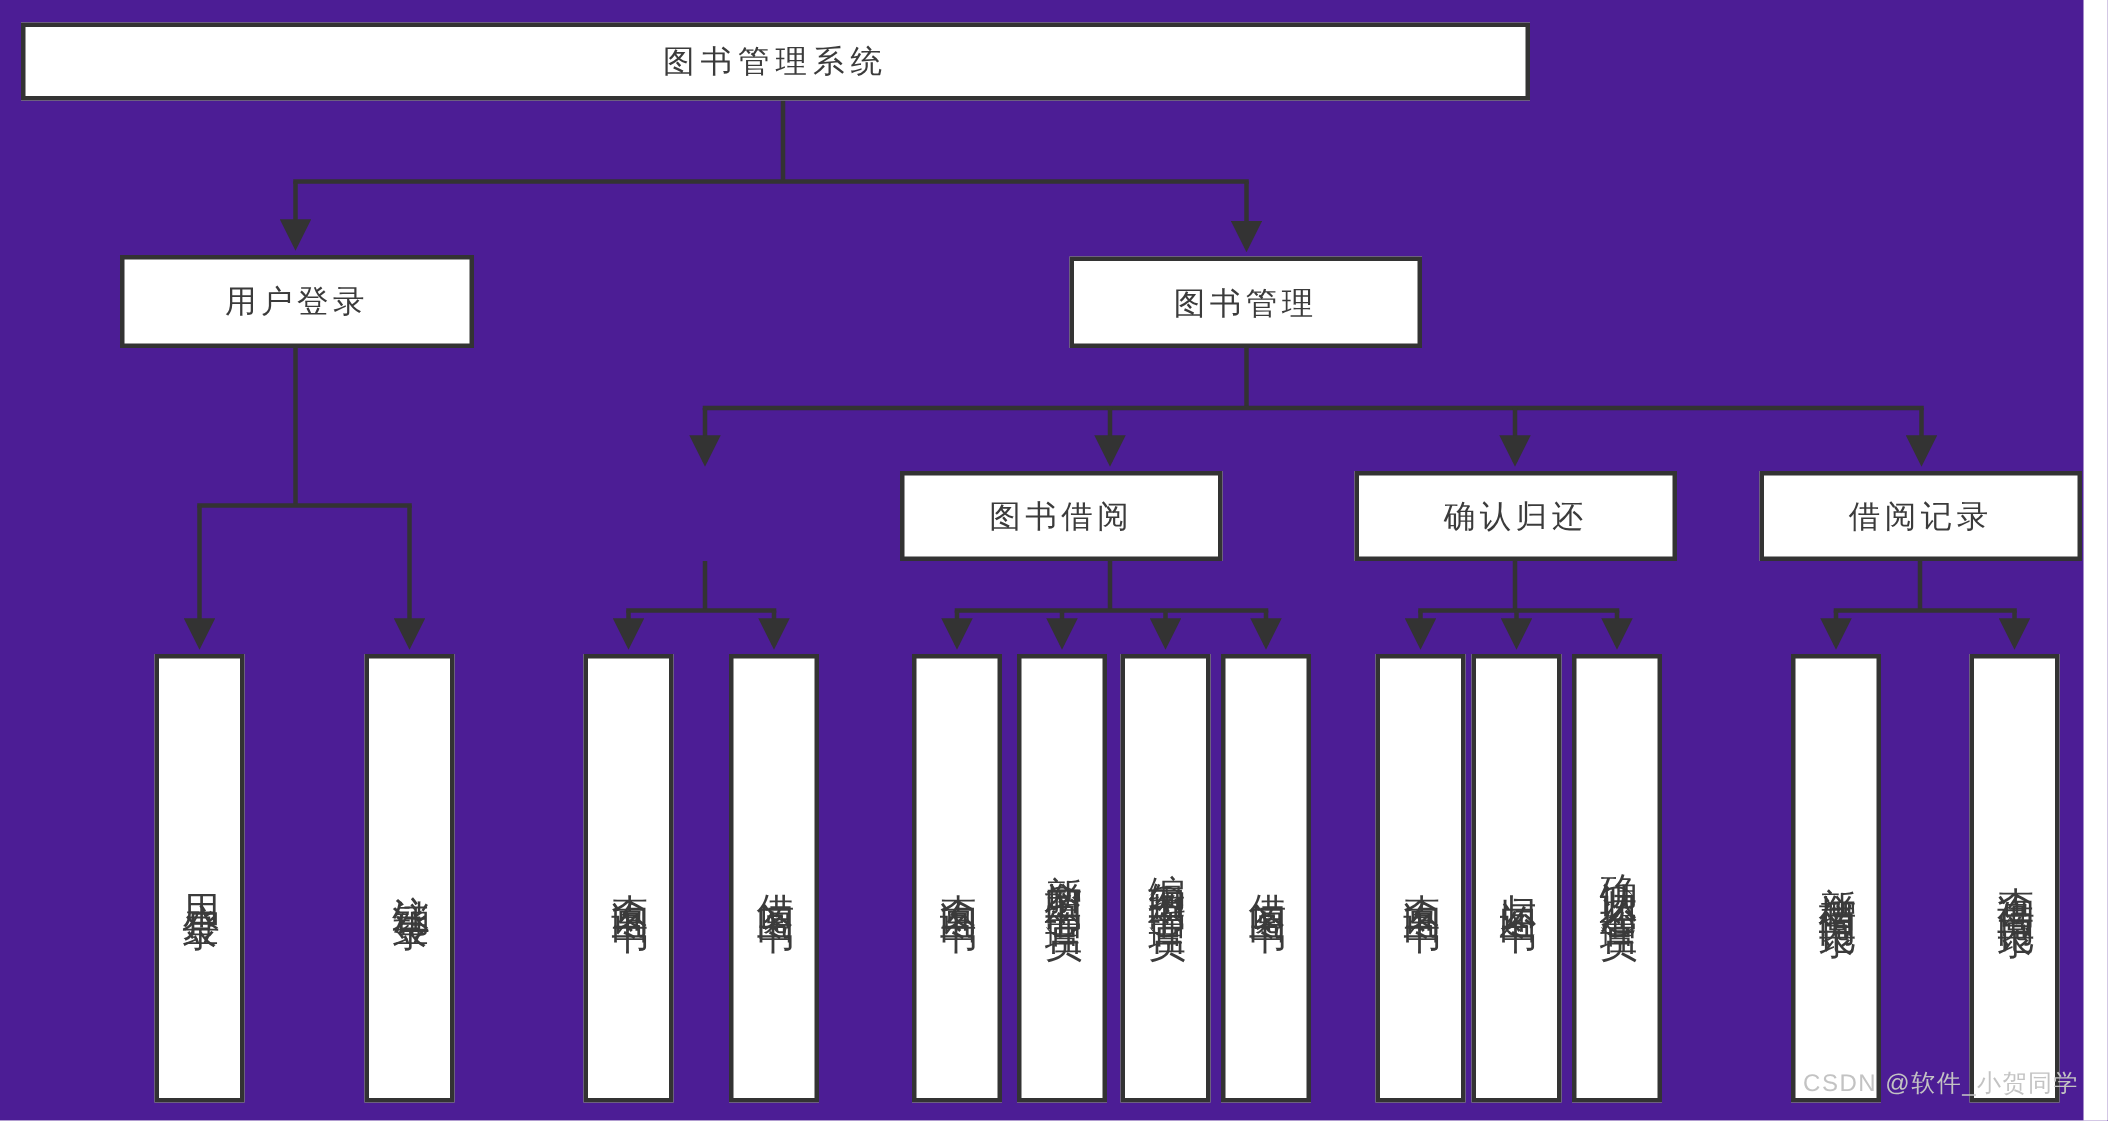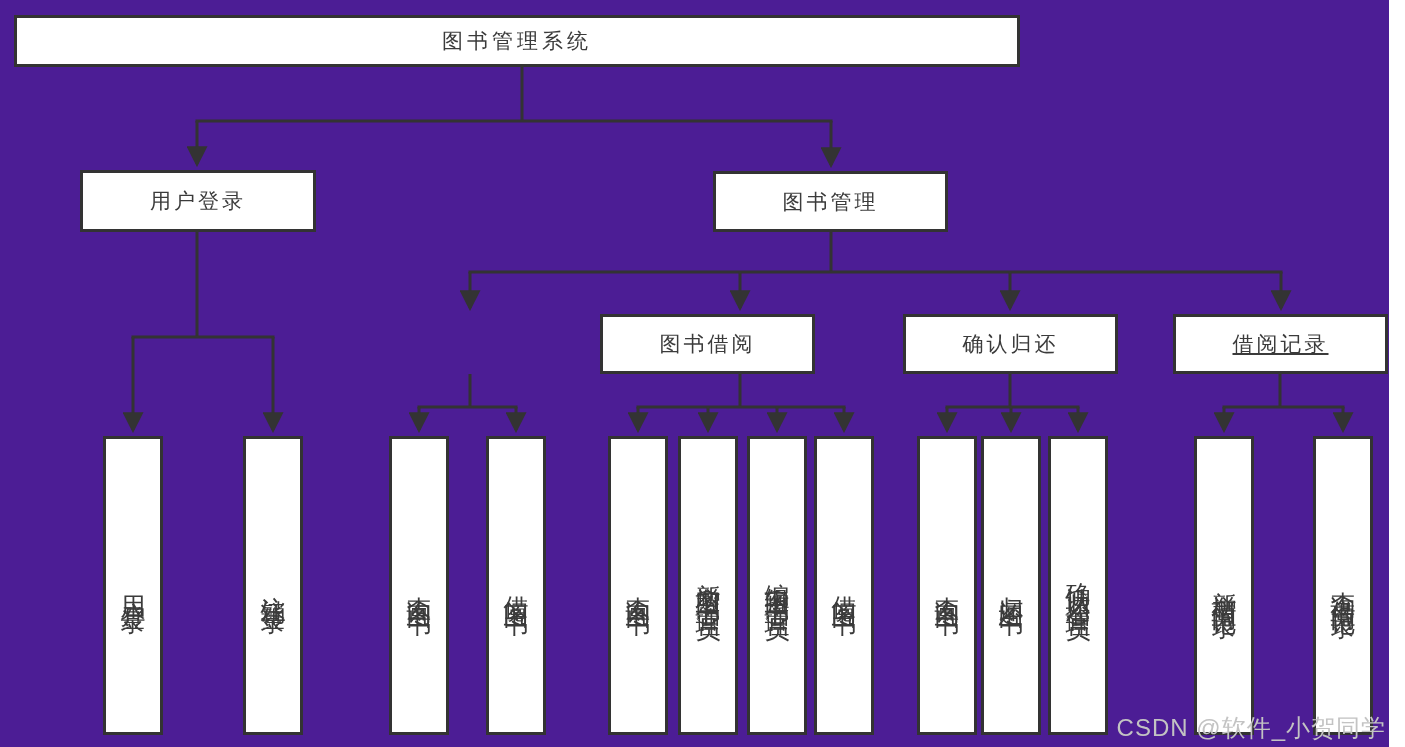--- a/index.html
+++ b/index.html
@@ -43,21 +43,21 @@
     font-size: 25px;
     letter-spacing: 5px;
     white-space: nowrap;
     line-height: 1;
     color: #3b3b3b;
   }
   .watermark {
     position: absolute;
     top: 712px;
     right: 3px;
-    font-size: 24px;
+    font-size: 16px;
     letter-spacing: 1px;
     color: #c3c3c3;
     z-index: 5;
     white-space: nowrap;
   }
 </style>
 </head>
 <body>
 
 <div id="canvas">
@@ -112,21 +112,21 @@
     </g>
   </svg>
 
   <div class="box h root-box" style="left:14px; top:15px; width:1006px; height:52px;">图书管理系统</div>
 
   <div class="box h" style="left:80px; top:170px; width:236px; height:62px;">用户登录</div>
   <div class="box h" style="left:713px; top:171px; width:235px; height:61px;">图书管理</div>
 
   <div class="box h" style="left:600px; top:314px; width:215px; height:60px;">图书借阅</div>
   <div class="box h" style="left:903px; top:314px; width:215px; height:60px;">确认归还</div>
-  <div class="box h" style="left:1173px; top:314px; width:215px; height:60px;text-decoration:underline;">借阅记录</div>
+  <div class="box h" style="left:1173px; top:314px; width:215px; height:60px;">借阅记录</div>
 
   <div class="box v" style="left:103px; top:436px; width:60px; height:299px;">
     <span class="vtext">用户登录</span>
   </div>
   <div class="box v" style="left:243px; top:436px; width:60px; height:299px;">
     <span class="vtext">注销登录</span>
   </div>
 
   <div class="box v" style="left:389px; top:436px; width:60px; height:299px;">
     <span class="vtext">查询图书</span>

